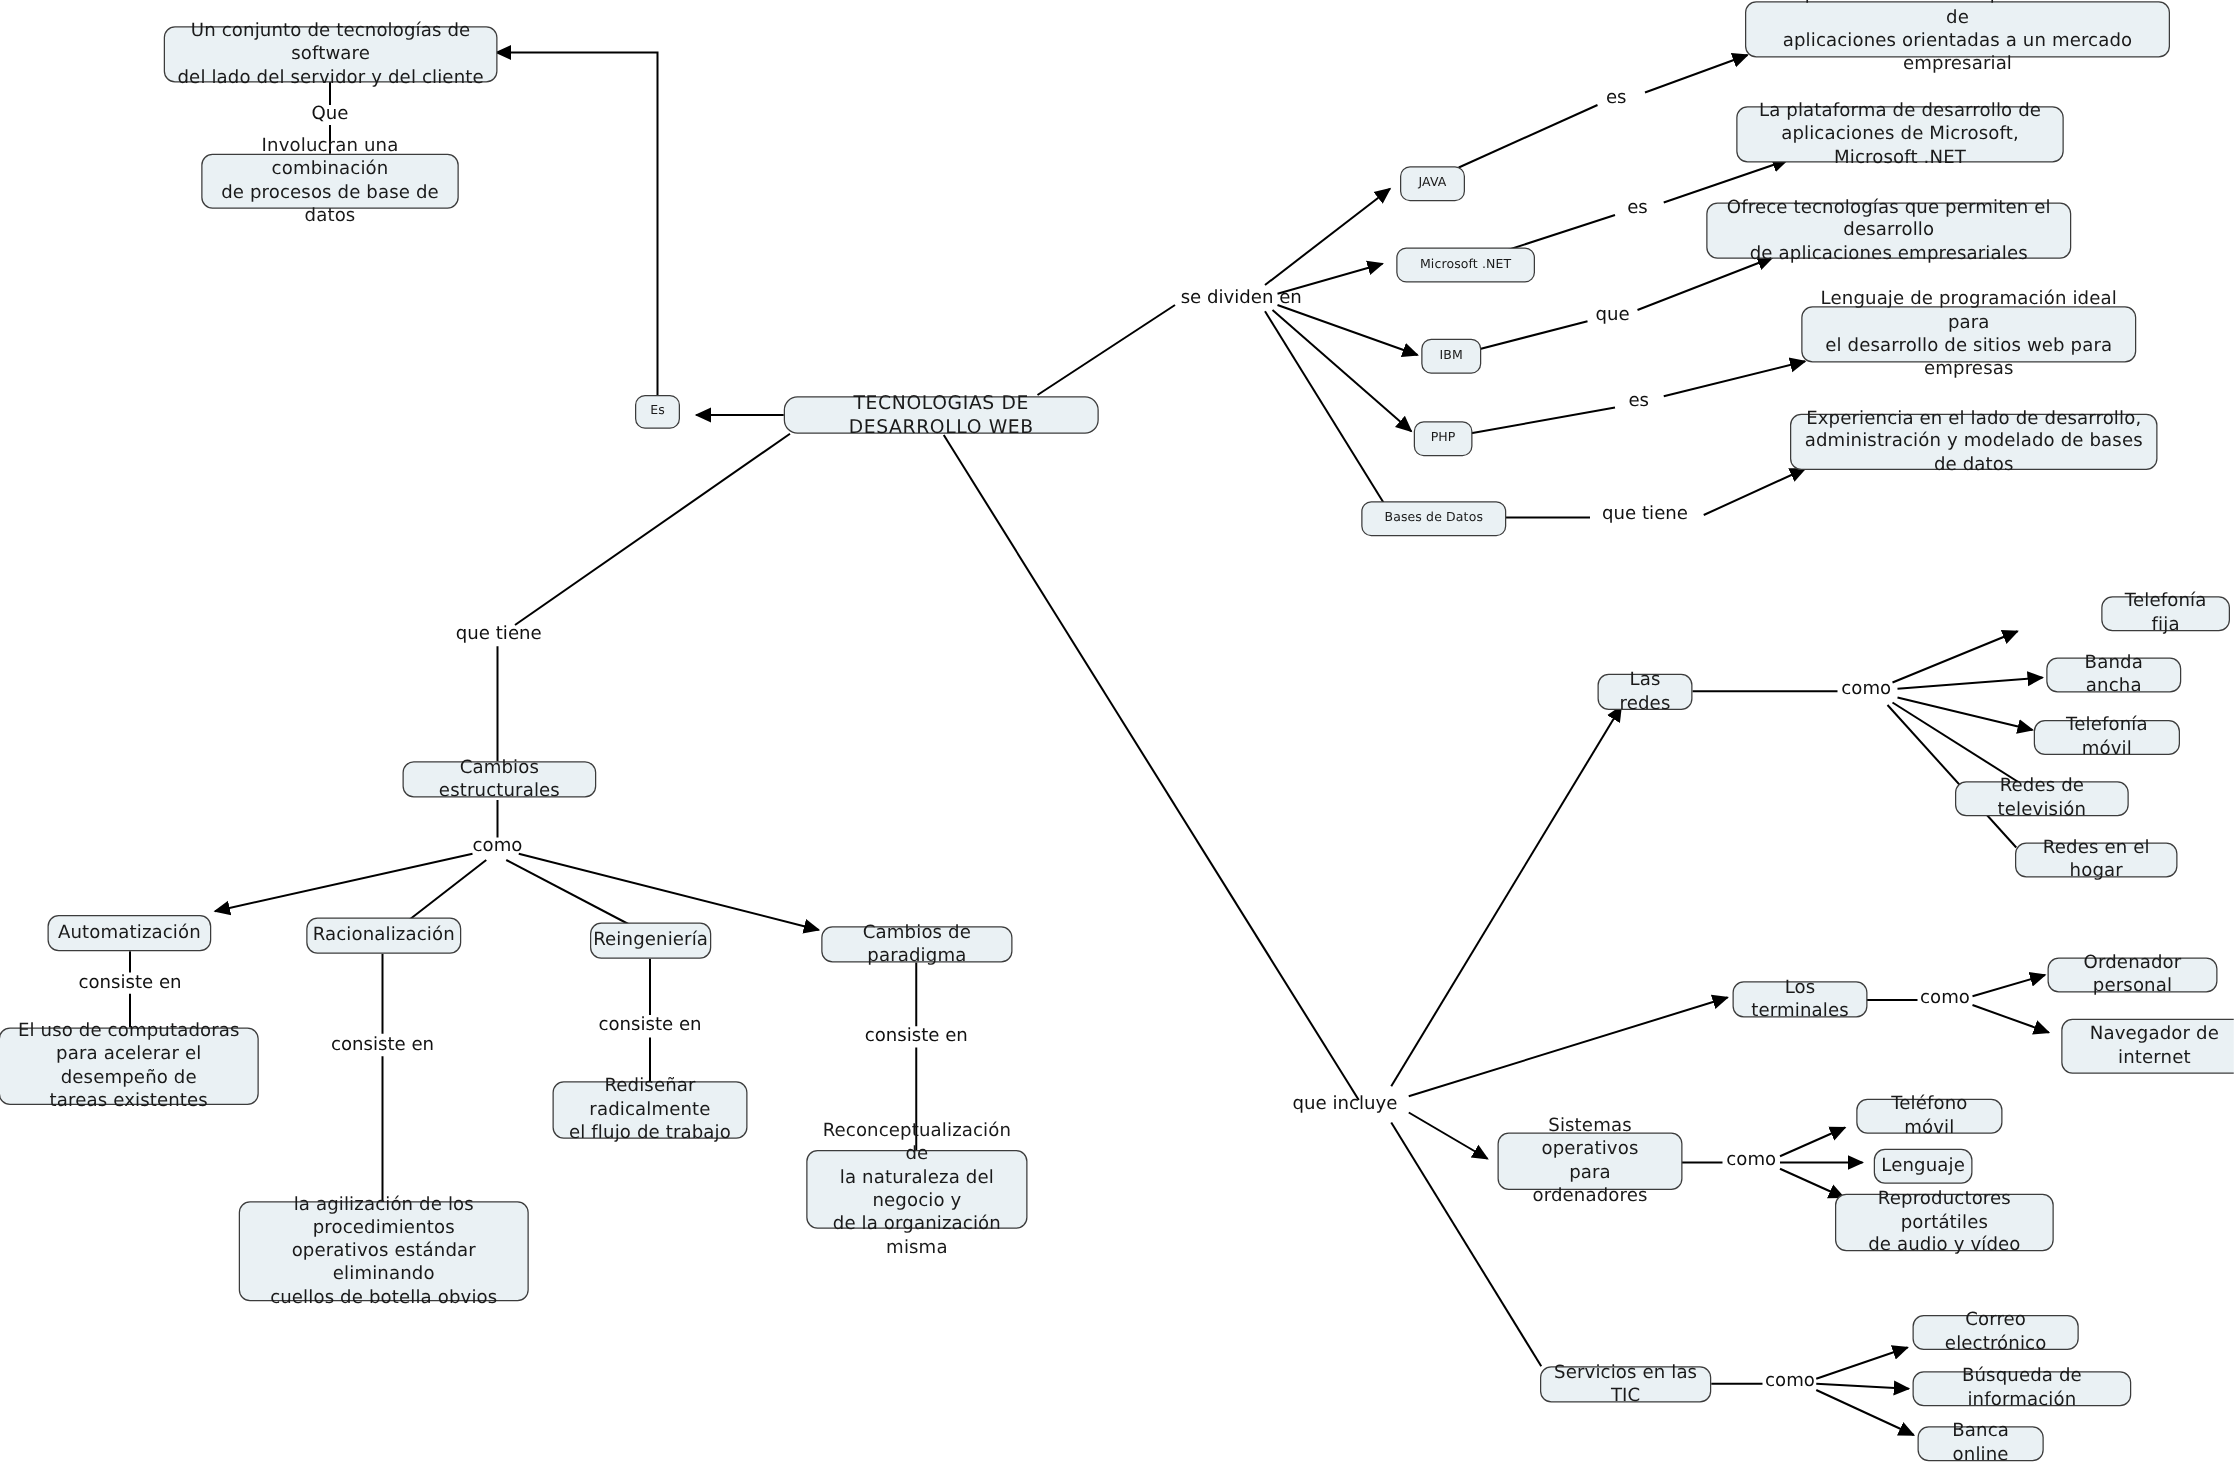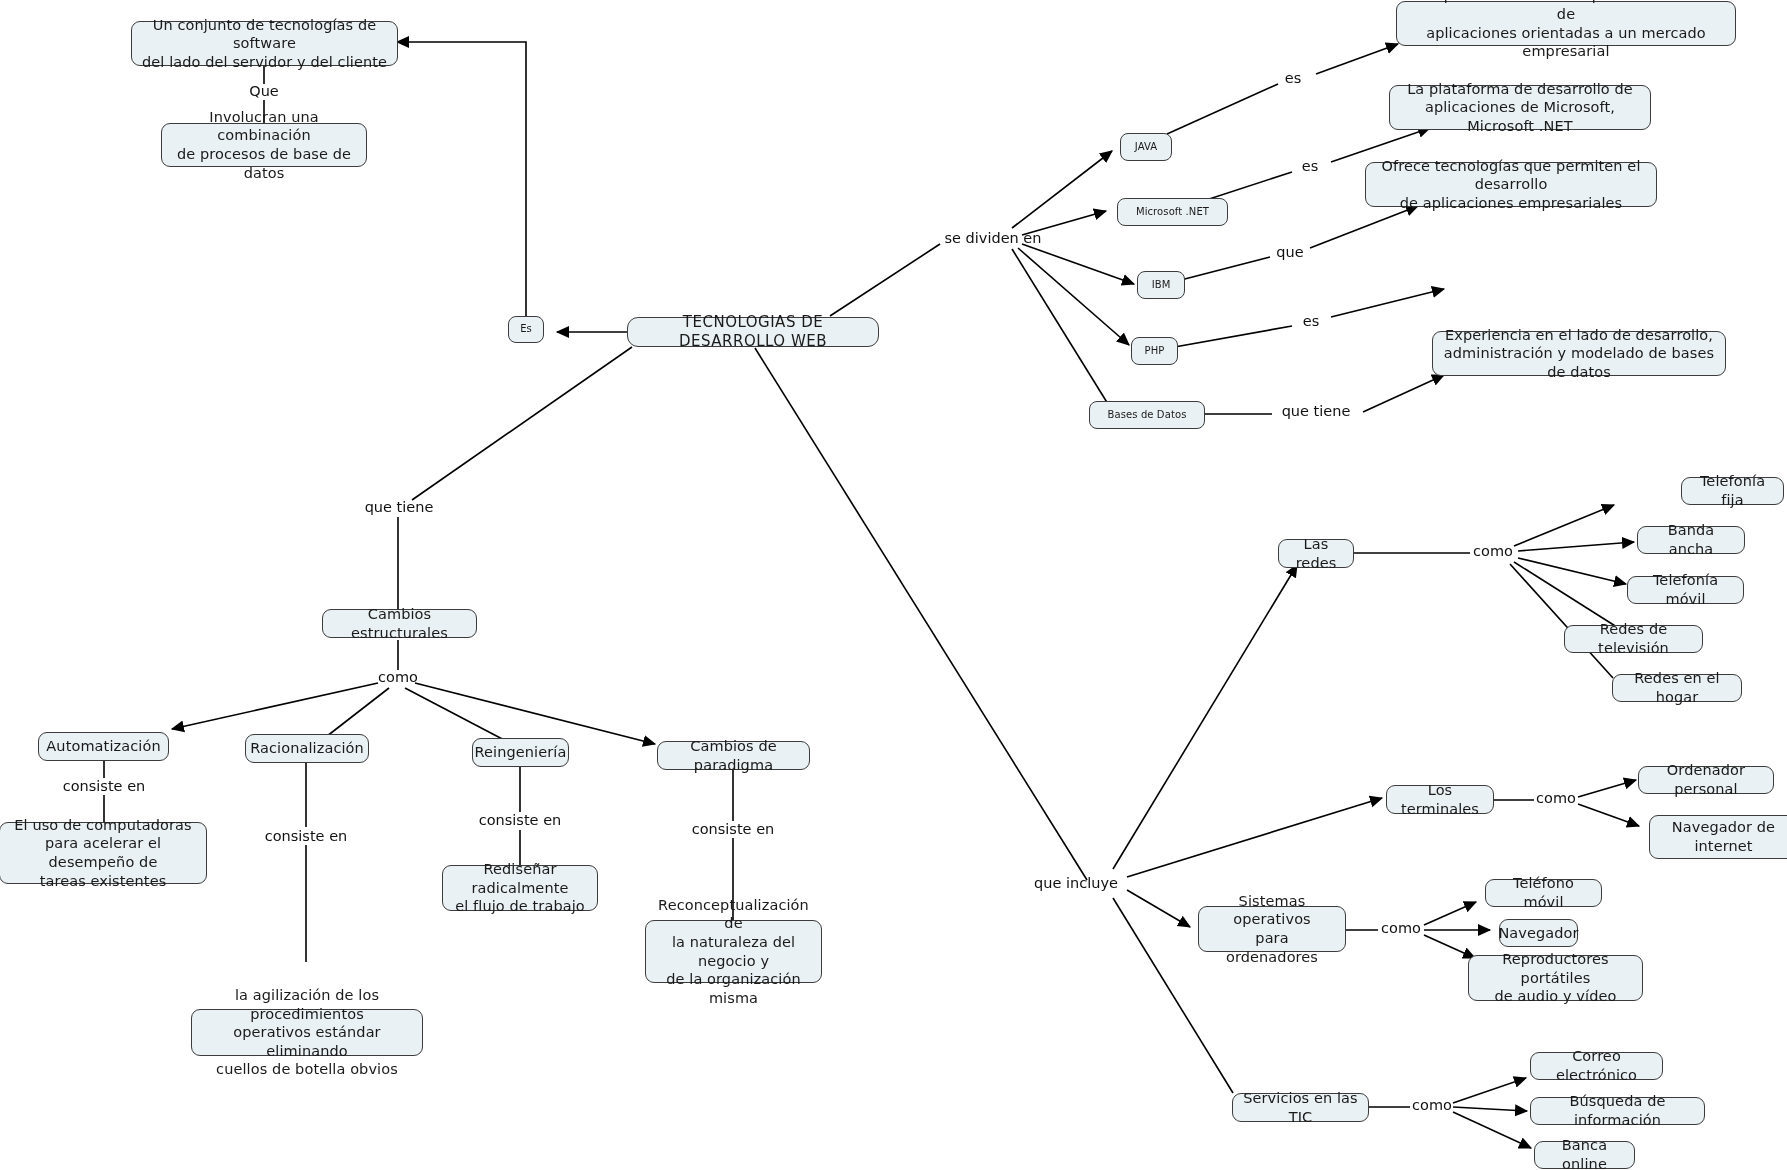--- a/index.html
+++ b/index.html
@@ -222,20 +222,22 @@
 
   <div class="node-box" style="left:1396px; top:1px; width:340px; height:45px;">una plataforma extensa para el desarrollo de
 aplicaciones orientadas a un mercado empresarial</div>
 
   <div class="node-box" style="left:1389px; top:85px; width:262px; height:45px;">La plataforma de desarrollo de
 aplicaciones de Microsoft, Microsoft .NET</div>
 
   <div class="node-box" style="left:1365px; top:162px; width:292px; height:45px;">Ofrece tecnologías que permiten el desarrollo
 de aplicaciones empresariales</div>
 
+  <div class="node-box" style="left:1441px; top:245px; width:268px; height:45px;">Lenguaje de programación ideal para
+el desarrollo de sitios web para empresas</div>
 
   <div class="node-box" style="left:1432px; top:331px; width:294px; height:45px;">Experiencia en el lado de desarrollo,
 administración y modelado de bases de datos</div>
 
   <div class="link-label" style="left:399px; top:508px;">que tiene</div>
 
   <div class="node-box" style="left:322px; top:609px; width:155px; height:29px;">Cambios estructurales</div>
 
   <div class="link-label" style="left:398px; top:678px;">como</div>
 
@@ -252,21 +254,21 @@
   <div class="link-label" style="left:306px; top:837px;">consiste en</div>
 
   <div class="link-label" style="left:520px; top:821px;">consiste en</div>
 
   <div class="link-label" style="left:733px; top:830px;">consiste en</div>
 
   <div class="node-box" style="left:-1px; top:822px; width:208px; height:62px;">El uso de computadoras
 para acelerar el desempeño de
 tareas existentes</div>
 
-  <div class="node-box" style="left:191px; top:961px; width:232px; height:47px;margin-top:48px;">la agilización de los procedimientos
+  <div class="node-box" style="left:191px; top:961px; width:232px; height:80px;">la agilización de los procedimientos
 operativos estándar eliminando
 cuellos de botella obvios</div>
 
   <div class="node-box" style="left:442px; top:865px; width:156px; height:46px;">Rediseñar radicalmente
 el flujo de trabajo</div>
 
   <div class="node-box" style="left:645px; top:920px; width:177px; height:63px;">Reconceptualización de
 la naturaleza del negocio y
 de la organización misma</div>
 
@@ -294,21 +296,21 @@
 
   <div class="node-box" style="left:1633px; top:815px; width:149px; height:44px;margin-left:16px;">Navegador de internet</div>
 
   <div class="node-box" style="left:1198px; top:906px; width:148px; height:46px;">Sistemas operativos
 para ordenadores</div>
 
   <div class="link-label" style="left:1401px; top:929px;">como</div>
 
   <div class="node-box" style="left:1485px; top:879px; width:117px; height:28px;">Teléfono móvil</div>
 
-  <div class="node-box" style="left:1499px; top:919px; width:79px; height:28px;">Navegador</div>
+  <div class="node-box" style="left:1499px; top:919px; width:79px; height:28px;">Lenguaje</div>
 
   <div class="node-box" style="left:1468px; top:955px; width:175px; height:46px;">Reproductores portátiles
 de audio y vídeo</div>
 
   <div class="node-box" style="left:1232px; top:1093px; width:137px; height:29px;">Servicios en las TIC</div>
 
   <div class="link-label" style="left:1432px; top:1106px;">como</div>
 
   <div class="node-box" style="left:1530px; top:1052px; width:133px; height:28px;">Correo electrónico</div>
 

